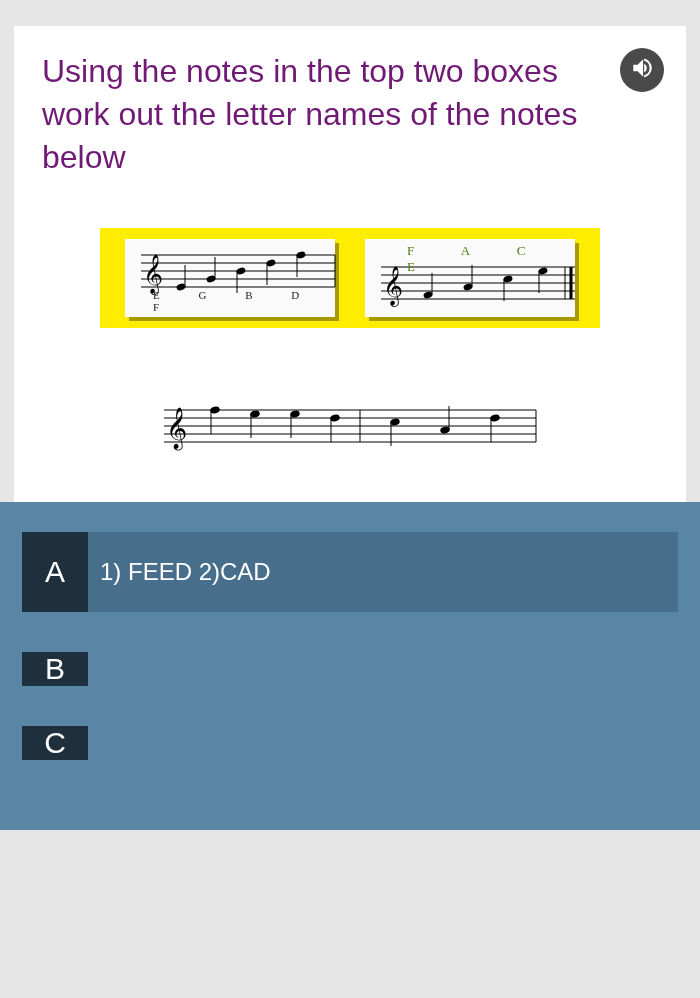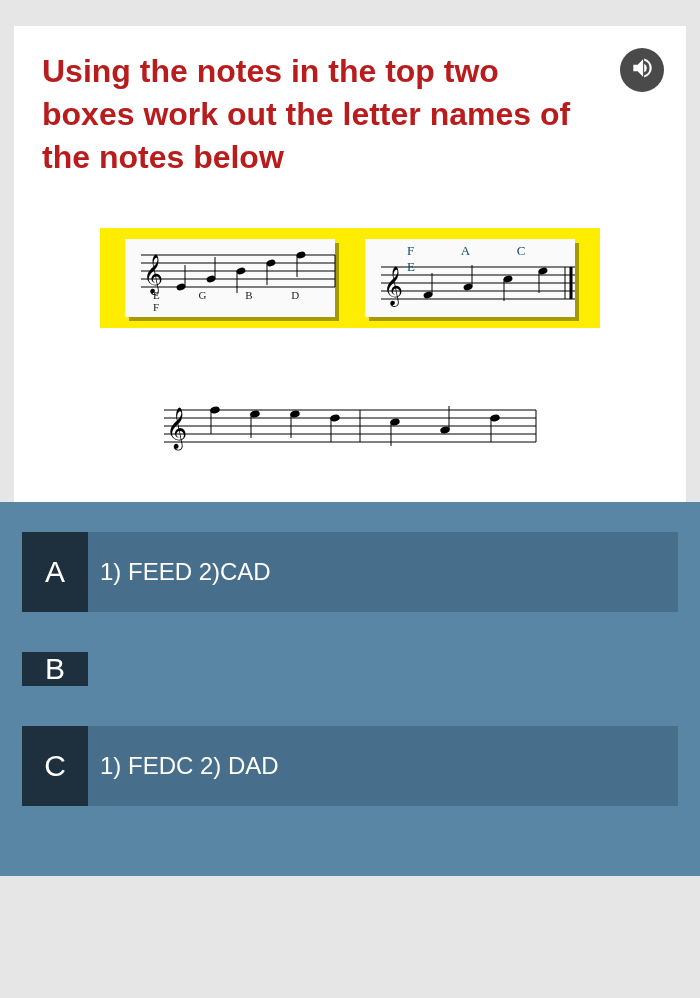--- a/index.html
+++ b/index.html
@@ -10,22 +10,22 @@
 
   .question-card {
     background: #ffffff;
     margin: 0 14px;
     padding: 24px 28px 18px 28px;
     position: relative;
   }
   .question-text {
     font-size: 32px;
     line-height: 1.35;
-    color: #b91c1c;
-    font-weight: 700;
+    color: #701a75;
+    font-weight: 400;
     max-width: 540px;
   }
   .audio-btn {
     position: absolute;
     top: 22px; right: 22px;
     width: 44px; height: 44px;
     border-radius: 50%;
     background: #4a4a4a;
     display: flex; align-items: center; justify-content: center;
     cursor: pointer;
@@ -64,21 +64,21 @@
     font-size: 11px;
     letter-spacing: 18px;
     color: #222;
   }
   .staff-letters-above {
     position: absolute;
     top: 4px; left: 42px;
     font-family: Georgia, "Times New Roman", serif;
     font-size: 13px;
     letter-spacing: 22px;
-    color: #0c4a6e;
+    color: #4d7c0f;
   }
 
   .question-staff-wrap {
     margin-top: 70px;
     width: 380px;
   }
 
   
   .answers {
     background: #5a86a5;
@@ -227,15 +227,14 @@
 <div class="answers">
   <div class="answer">
     <div class="answer-letter">A</div>
     <div class="answer-body">1) FEED  2)CAD</div>
   </div>
   <div class="answer">
     <div class="answer-letter">B</div>
   </div>
   <div class="answer">
     <div class="answer-letter">C</div>
-    <div class="answer-body">1) FEDC 2) DAD</div>
   </div>
 </div>
 
 </body></html>

